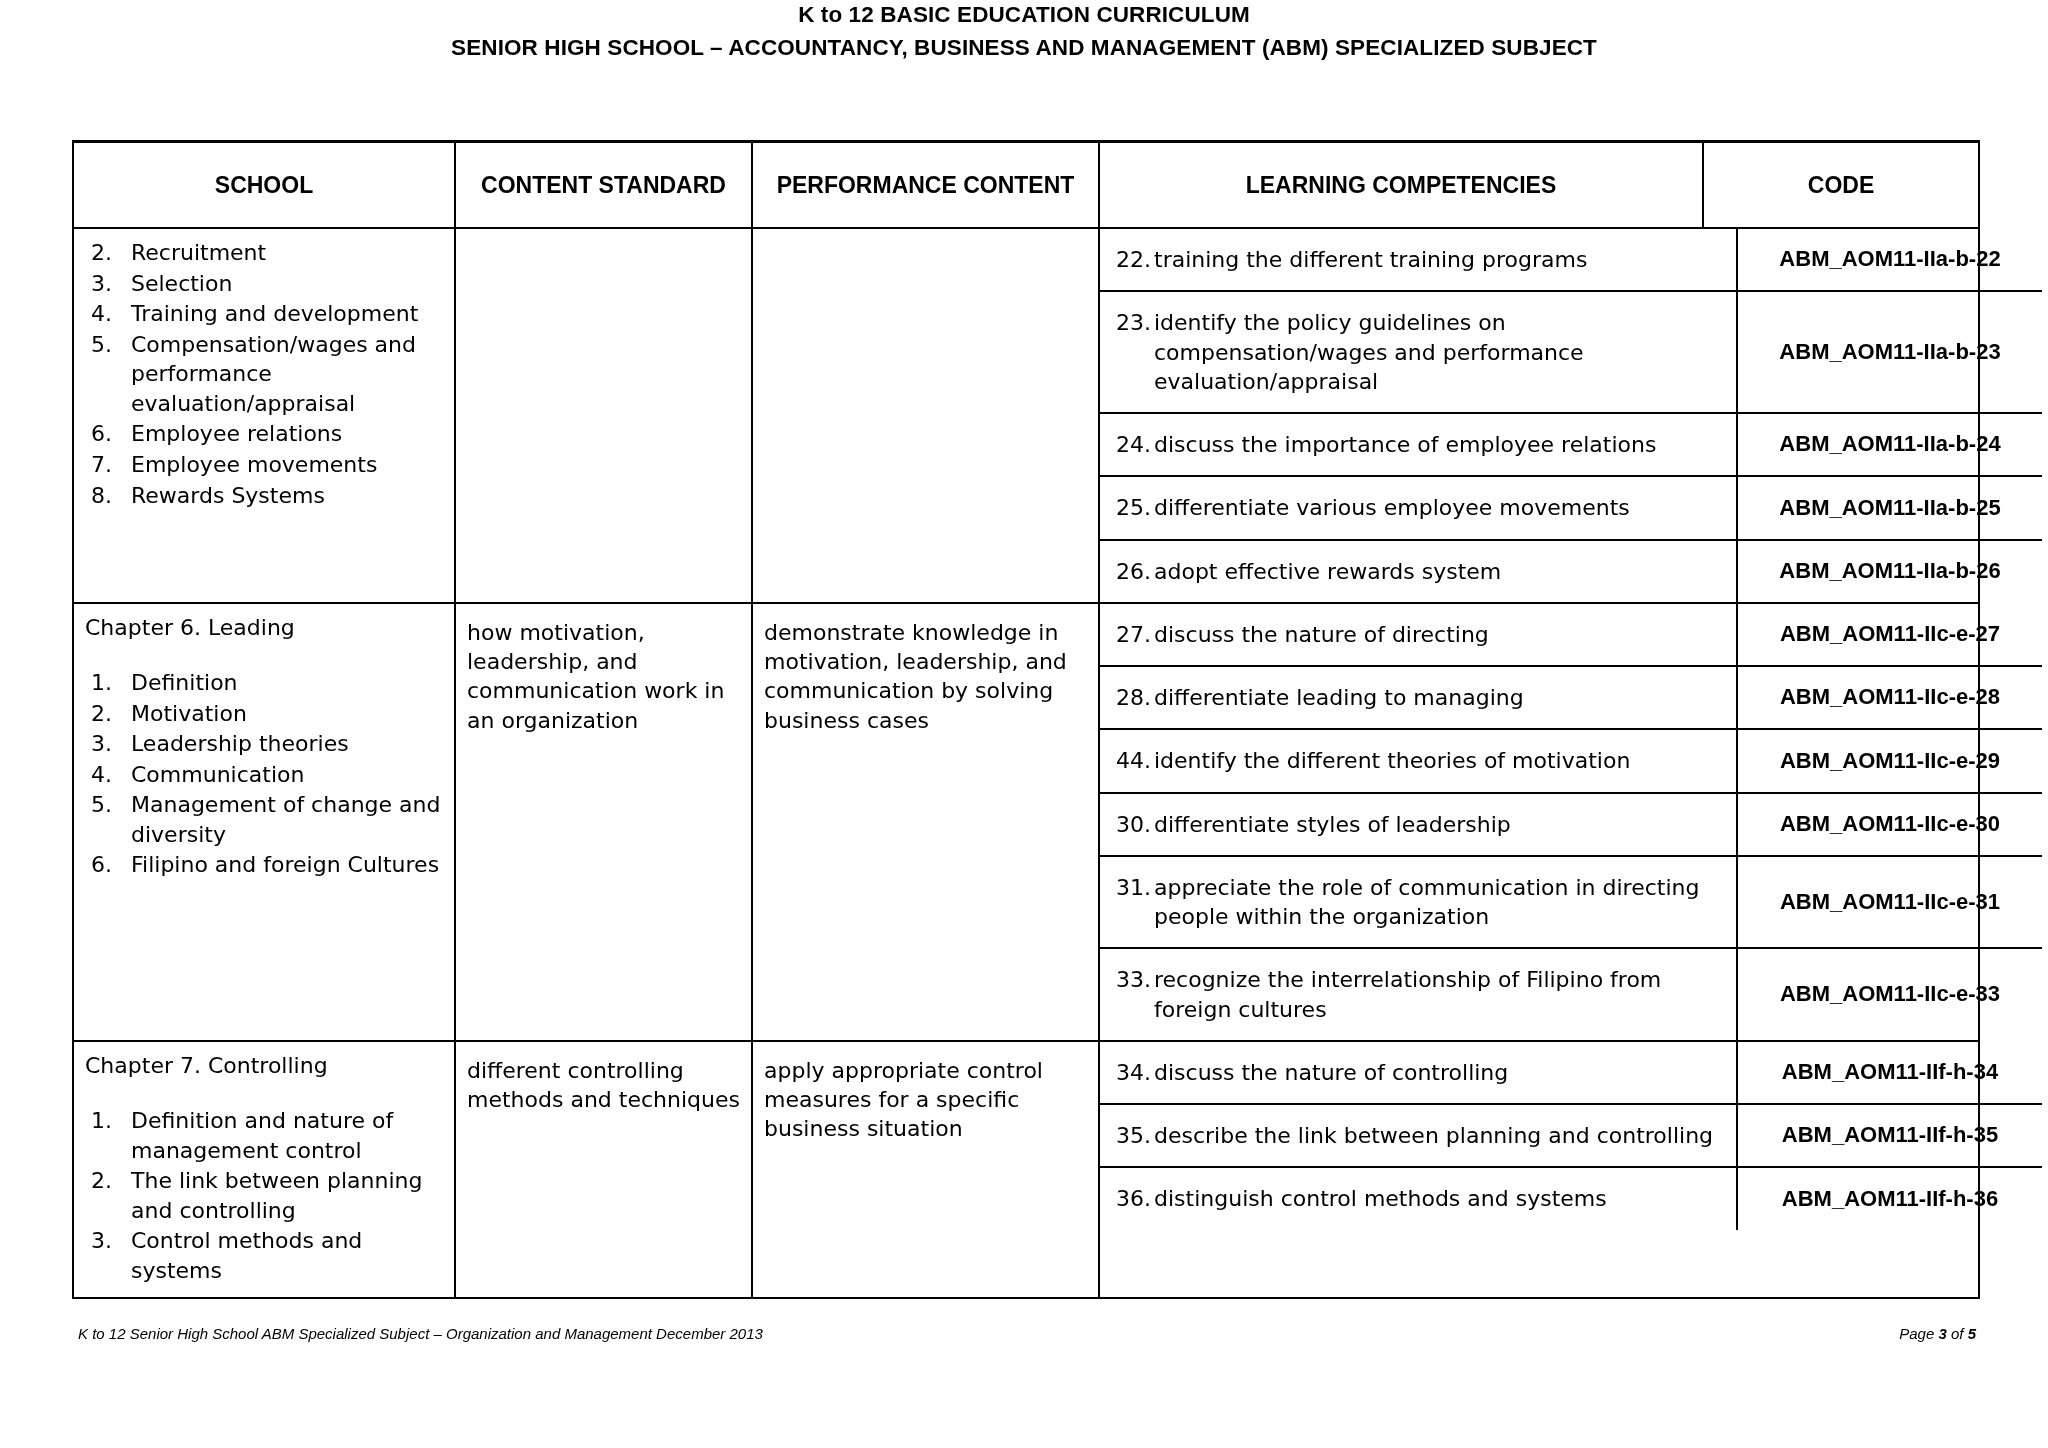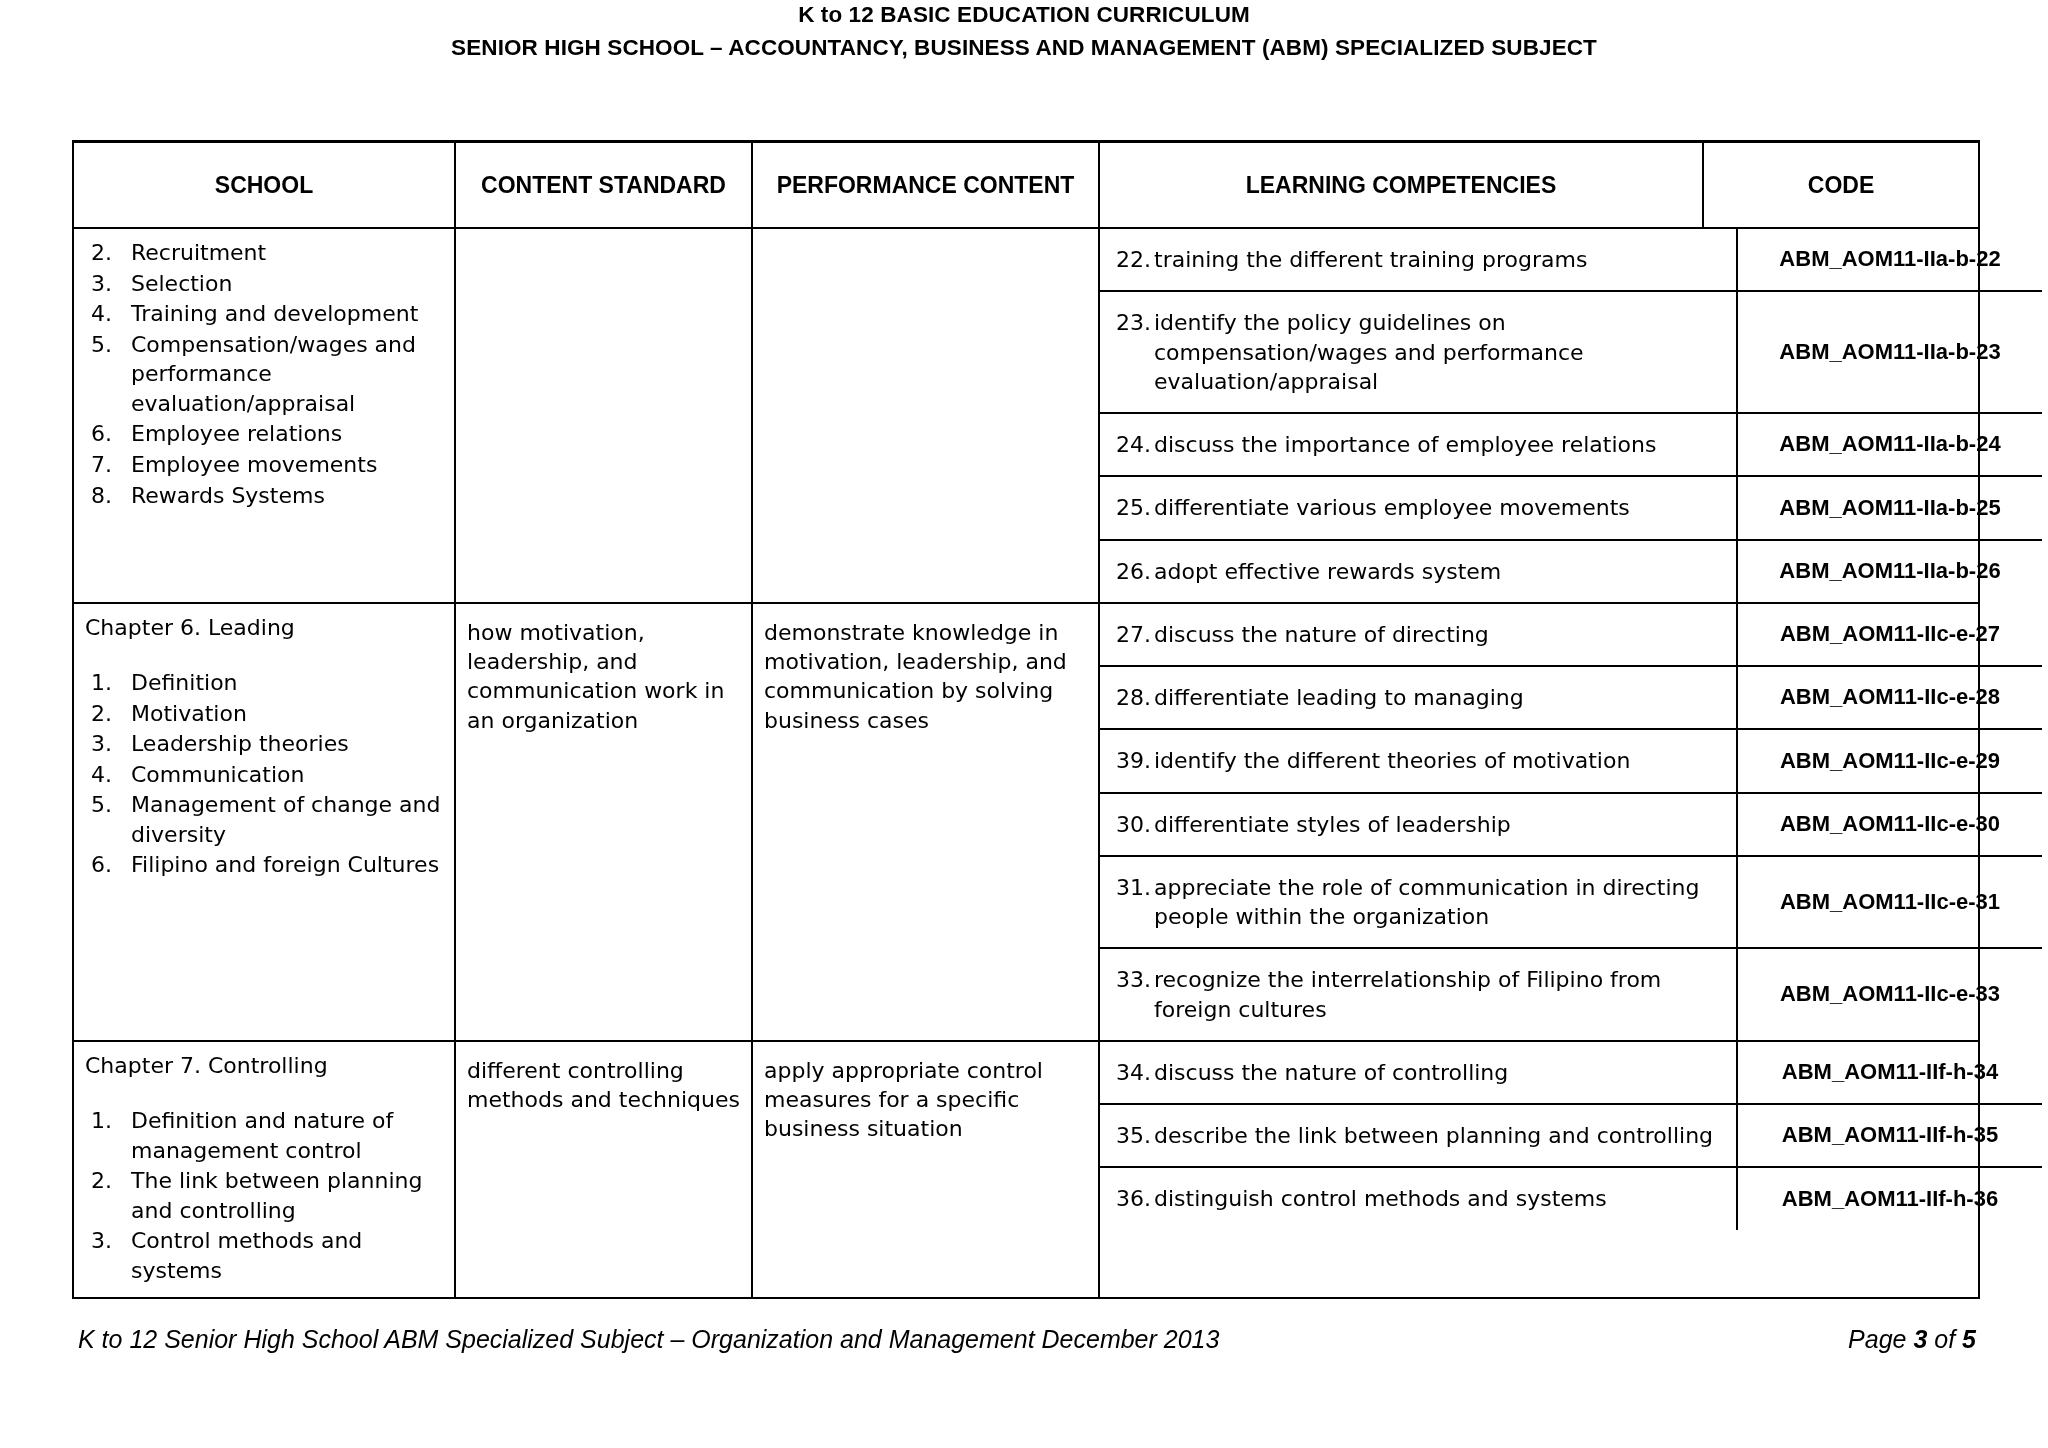--- a/index.html
+++ b/index.html
@@ -166,21 +166,21 @@
   .doc-footer {
     position: absolute;
     left: 78px;
     right: 72px;
     top: 1325px;
     display: flex;
     justify-content: space-between;
     align-items: baseline;
     font-family: "Liberation Sans", sans-serif;
     font-style: italic;
-    font-size: 25px;
+    font-size: 15px;
   }
   .doc-footer .right b {
     font-weight: bold;
   }
 </style>
 </head>
 <body>
 
 <div class="page">
 
@@ -355,21 +355,21 @@
                     <div class="lc-row-inner">
                       <span class="lc-num">28.</span>
                       <span class="lc-text">differentiate leading to managing</span>
                     </div>
                   </td>
                   <td class="code-cell">ABM_AOM11-IIc-e-28</td>
                 </tr>
                 <tr>
                   <td class="lc-cell">
                     <div class="lc-row-inner">
-                      <span class="lc-num">39.</span>
+                      <span class="lc-num">44.</span>
                       <span class="lc-text">identify the different theories of motivation</span>
                     </div>
                   </td>
                   <td class="code-cell">ABM_AOM11-IIc-e-29</td>
                 </tr>
                 <tr>
                   <td class="lc-cell">
                     <div class="lc-row-inner">
                       <span class="lc-num">30.</span>
                       <span class="lc-text">differentiate styles of leadership</span>

